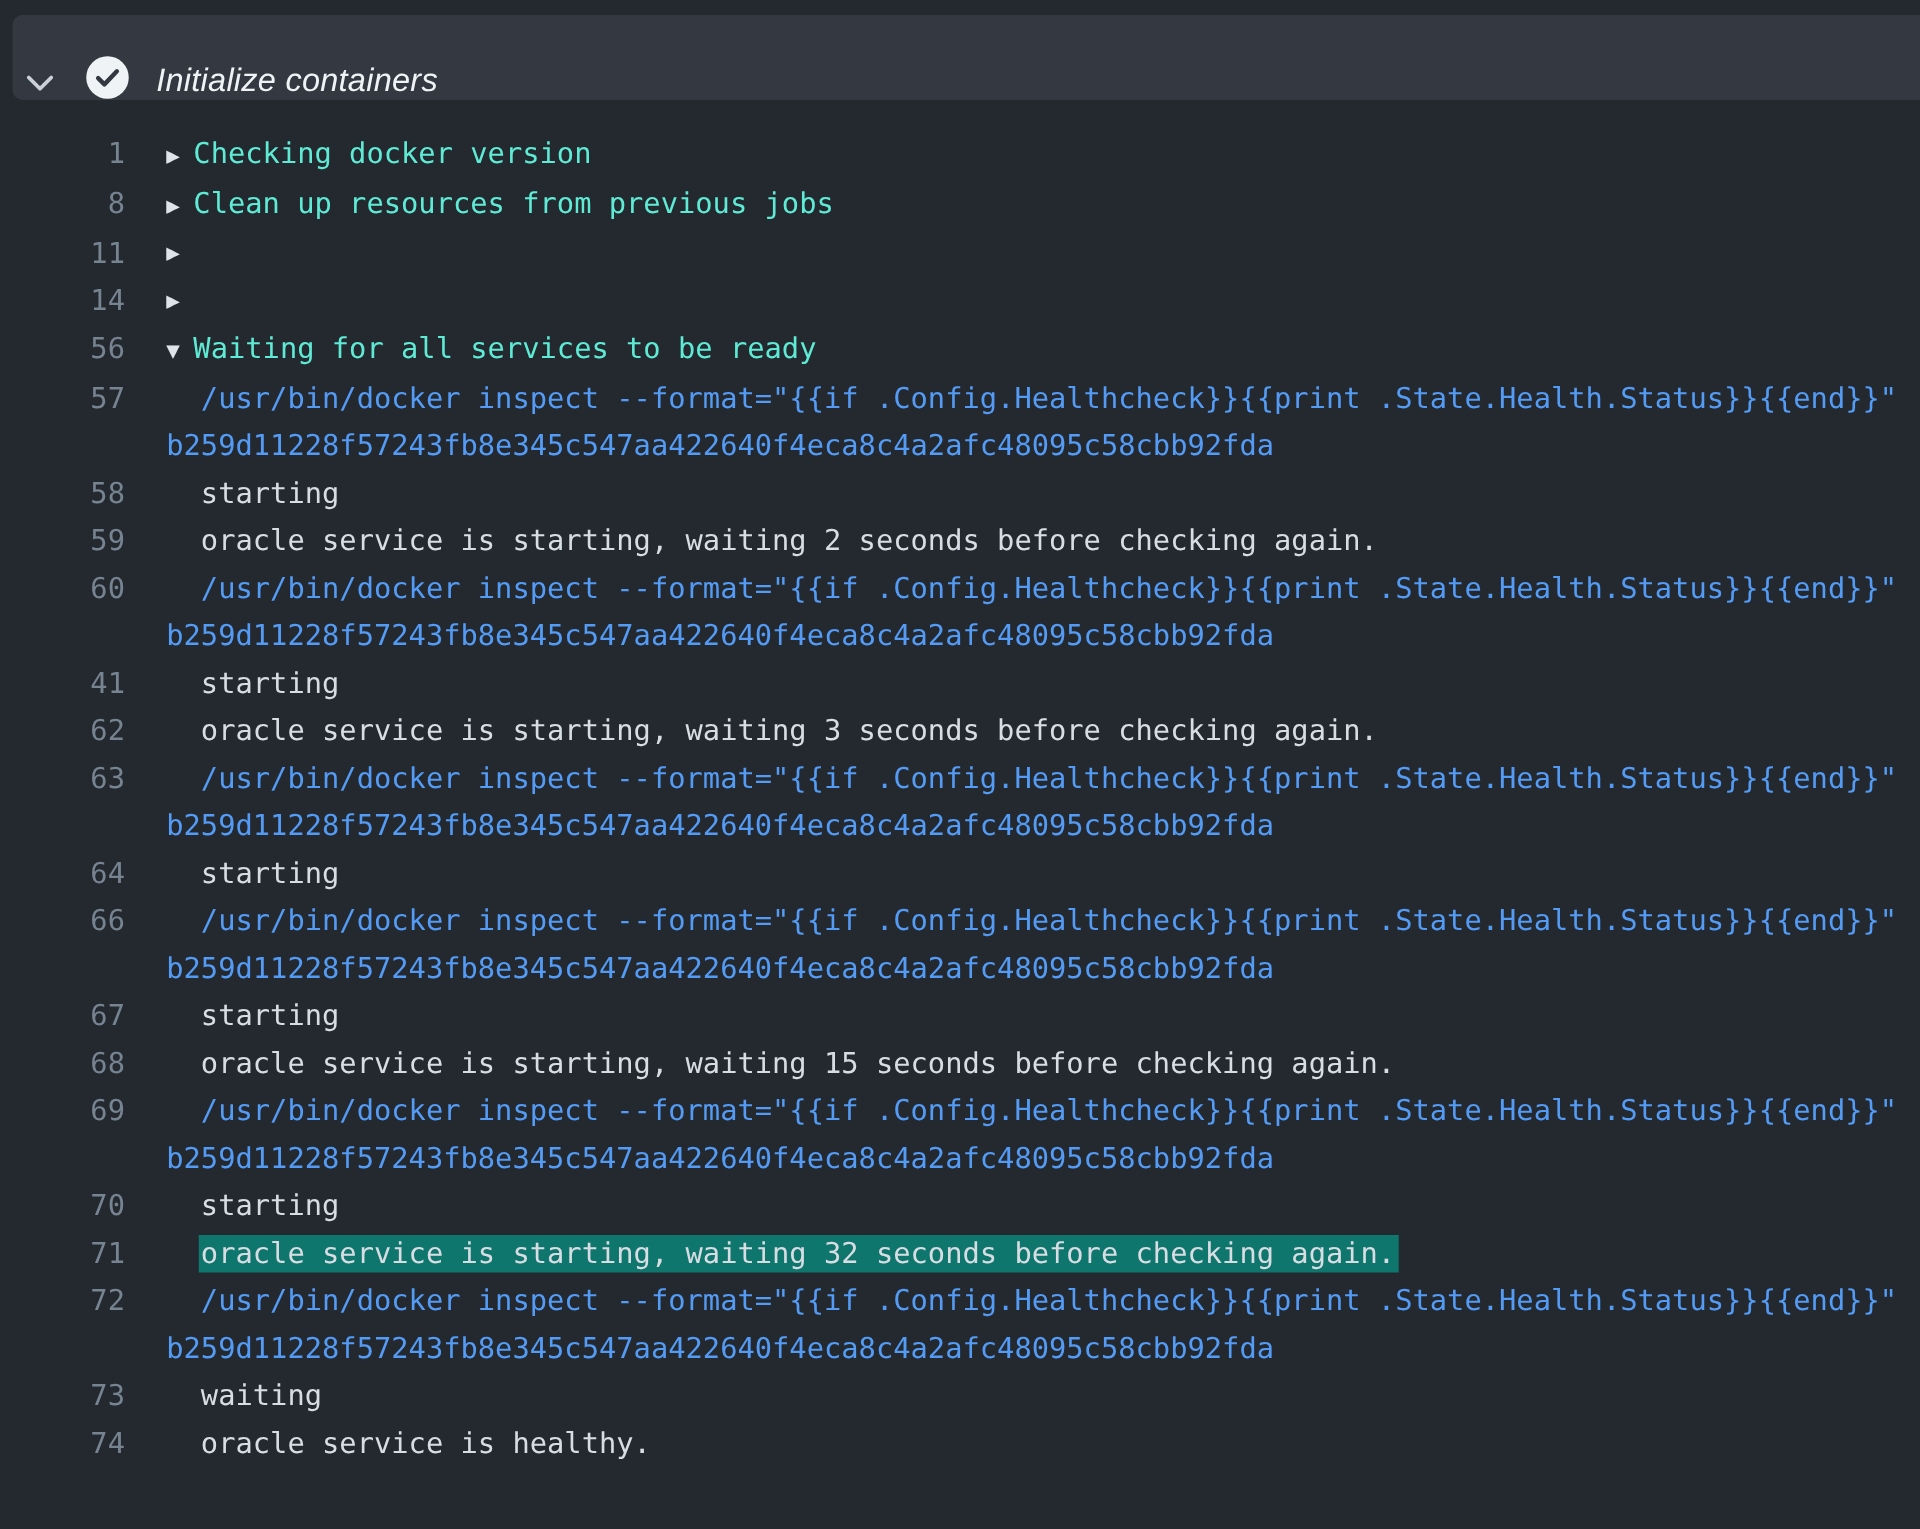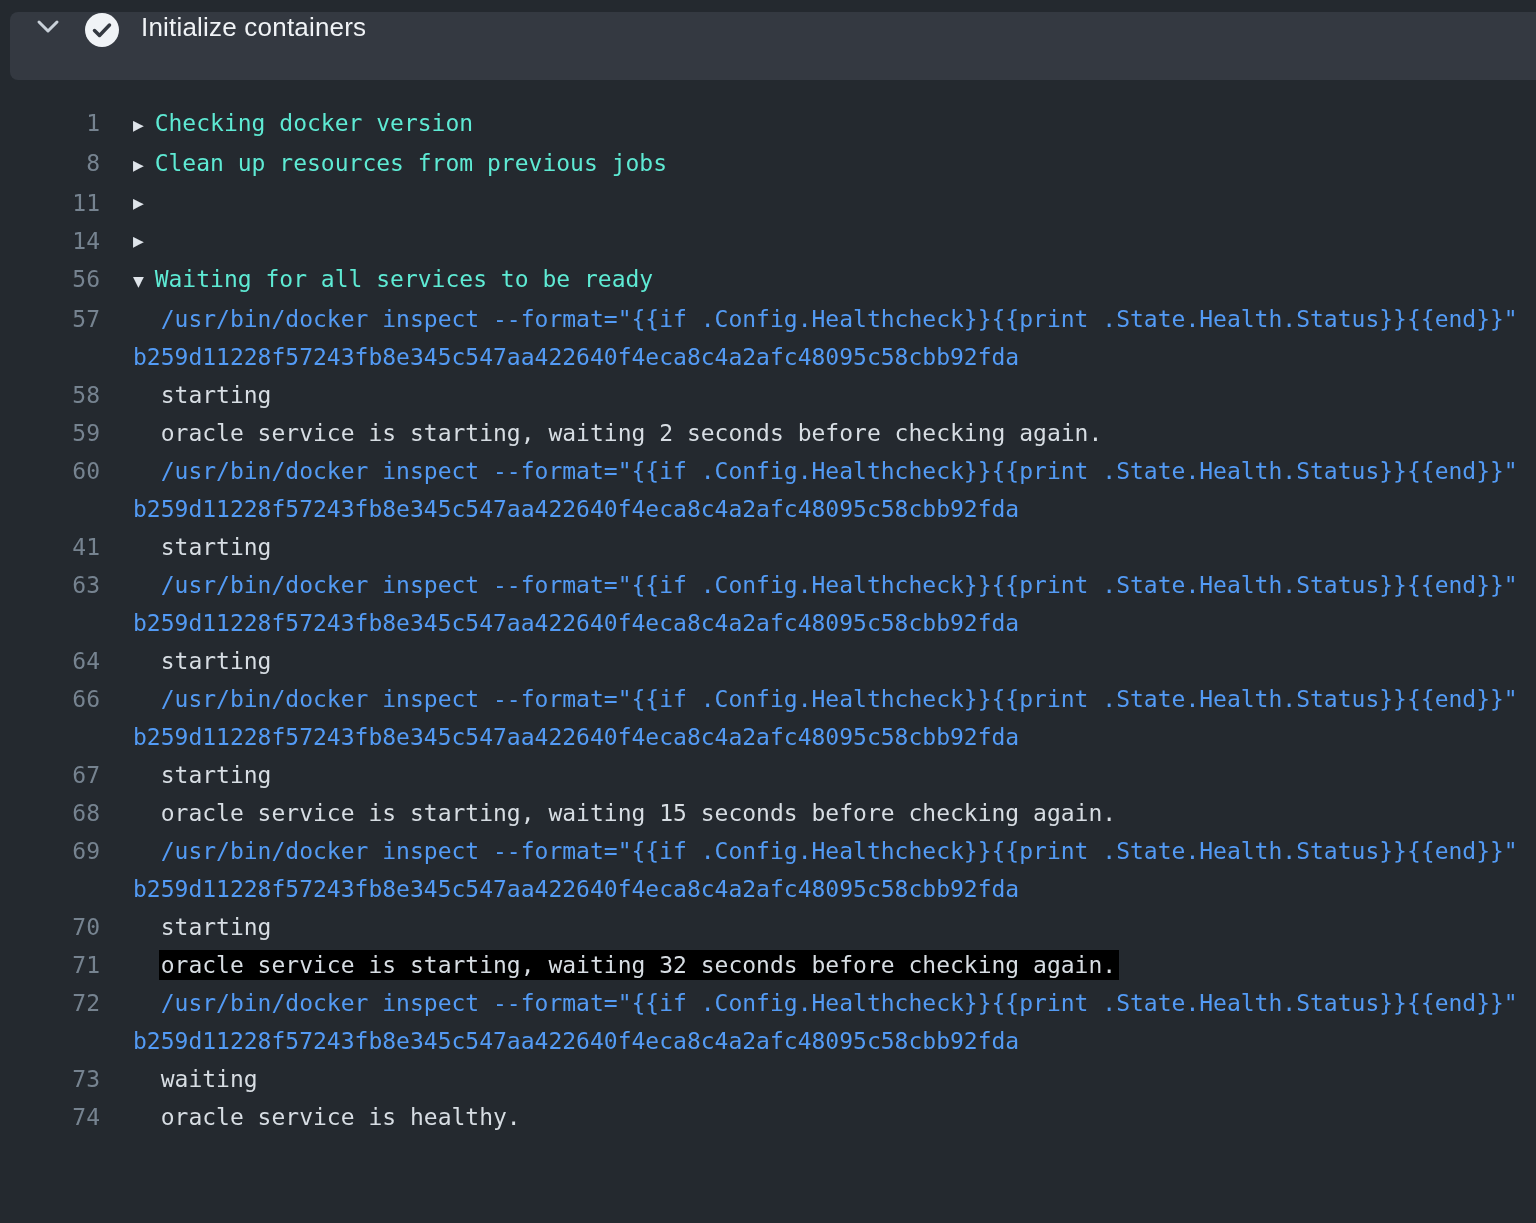--- a/index.html
+++ b/index.html
@@ -11,23 +11,24 @@
   }
 
   
   .step-header {
     position: absolute;
     left: 10px; top: 12px;
     width: 1526px; height: 68px;
     background: #343941;
     border-radius: 8px 0 0 8px;
     display: flex;
-    align-items: flex-start;
-    padding-left: 24px;
+    align-items: flex-end;
+    padding-left: 8px;
     cursor: pointer;
+    font-style: italic;
   }
   .chevron-box {
     width: 28px; height: 28px;
     display: flex; align-items: center; justify-content: center;
     flex-shrink: 0;
   }
   .status-box {
     margin-left: 22px;
     width: 36px; height: 36px;
     flex-shrink: 0;
@@ -67,21 +68,21 @@
   .group { cursor: pointer; display: flex; align-items: baseline; }
   .arrow {
     display: inline-block;
     width: 2ch;
     font-size: 18px;
     color: #dfe4ea;
     flex-shrink: 0;
   }
   .gtitle { color: #5eead4; }
   .highlight {
-    background: #000000;
+    background: #0f766e;
     padding: 2px 3px 2px 2px;
     margin-left: -2px;
   }
 </style>
 </head>
 <body>
 
 <div class="step-header">
   <span class="chevron-box">
     <svg width="26" height="26" viewBox="0 0 26 26" fill="none">
@@ -157,20 +158,26 @@
         <div class="row cmd">b259d11228f57243fb8e345c547aa422640f4eca8c4a2afc48095c58cbb92fda</div>
       </div>
     </div>
     <div class="line">
       <a class="num">41</a>
       <div class="content">
         <div class="row indent">starting</div>
       </div>
     </div>
     <div class="line">
+      <a class="num">62</a>
+      <div class="content">
+        <div class="row indent">oracle service is starting, waiting 3 seconds before checking again.</div>
+      </div>
+    </div>
+    <div class="line">
       <a class="num">63</a>
       <div class="content">
         <div class="row indent cmd">/usr/bin/docker inspect --format="{{if .Config.Healthcheck}}{{print .State.Health.Status}}{{end}}"</div>
         <div class="row cmd">b259d11228f57243fb8e345c547aa422640f4eca8c4a2afc48095c58cbb92fda</div>
       </div>
     </div>
     <div class="line">
       <a class="num">64</a>
       <div class="content">
         <div class="row indent">starting</div>

